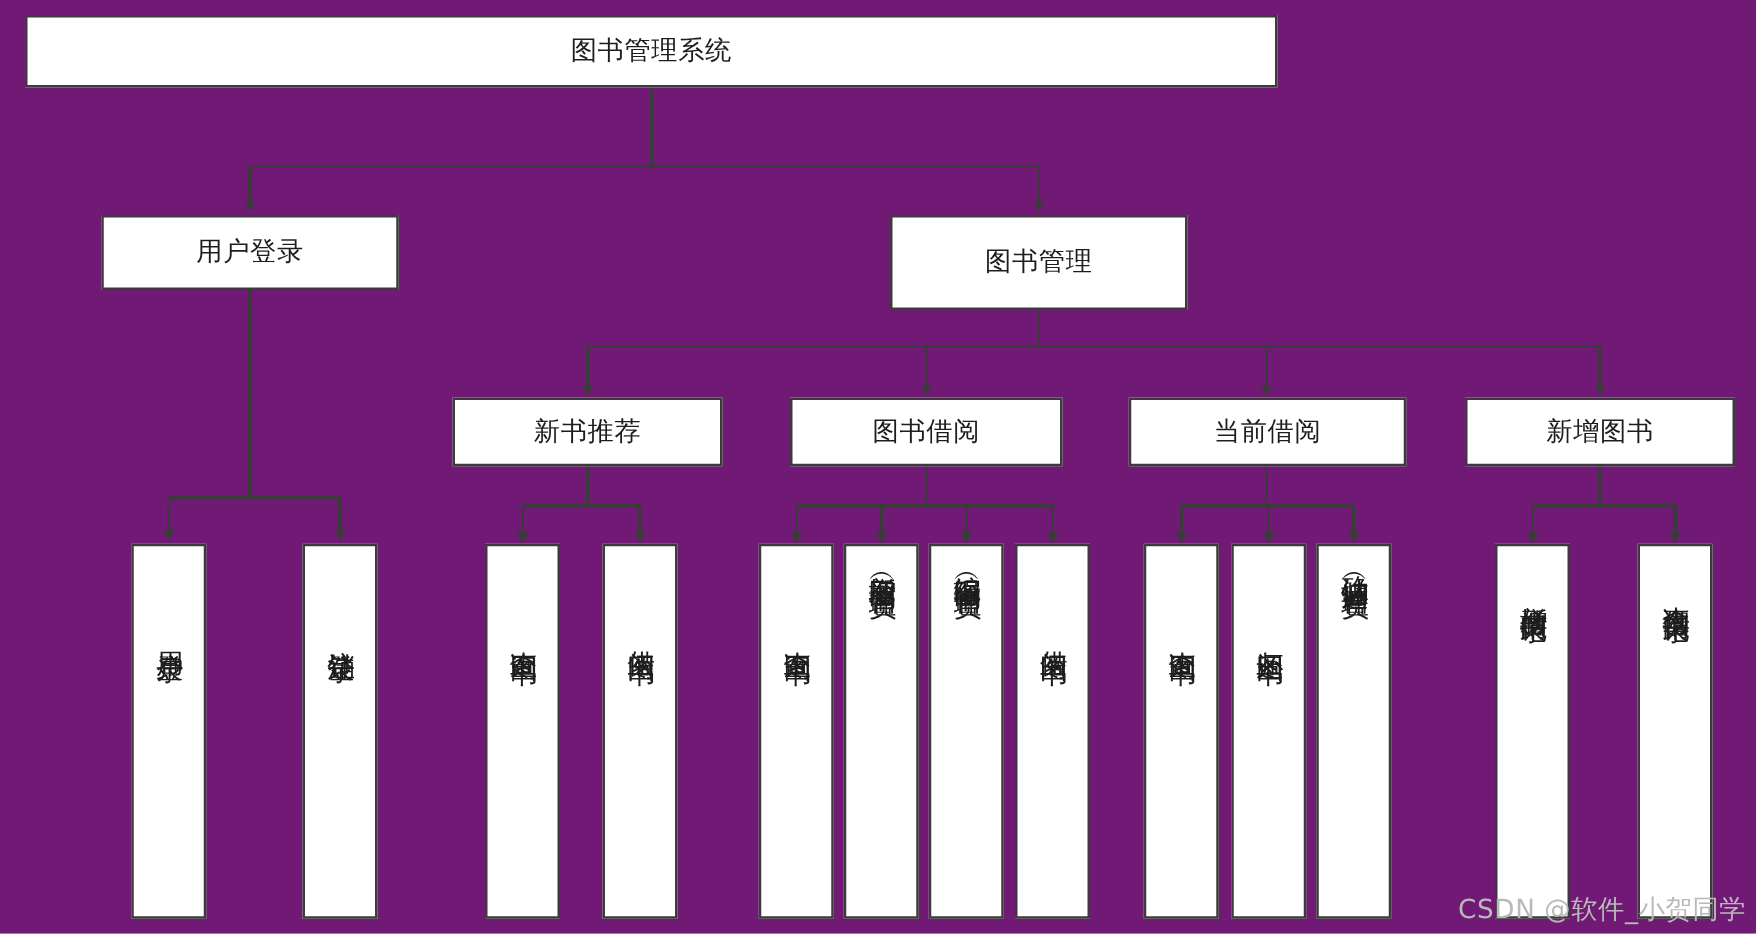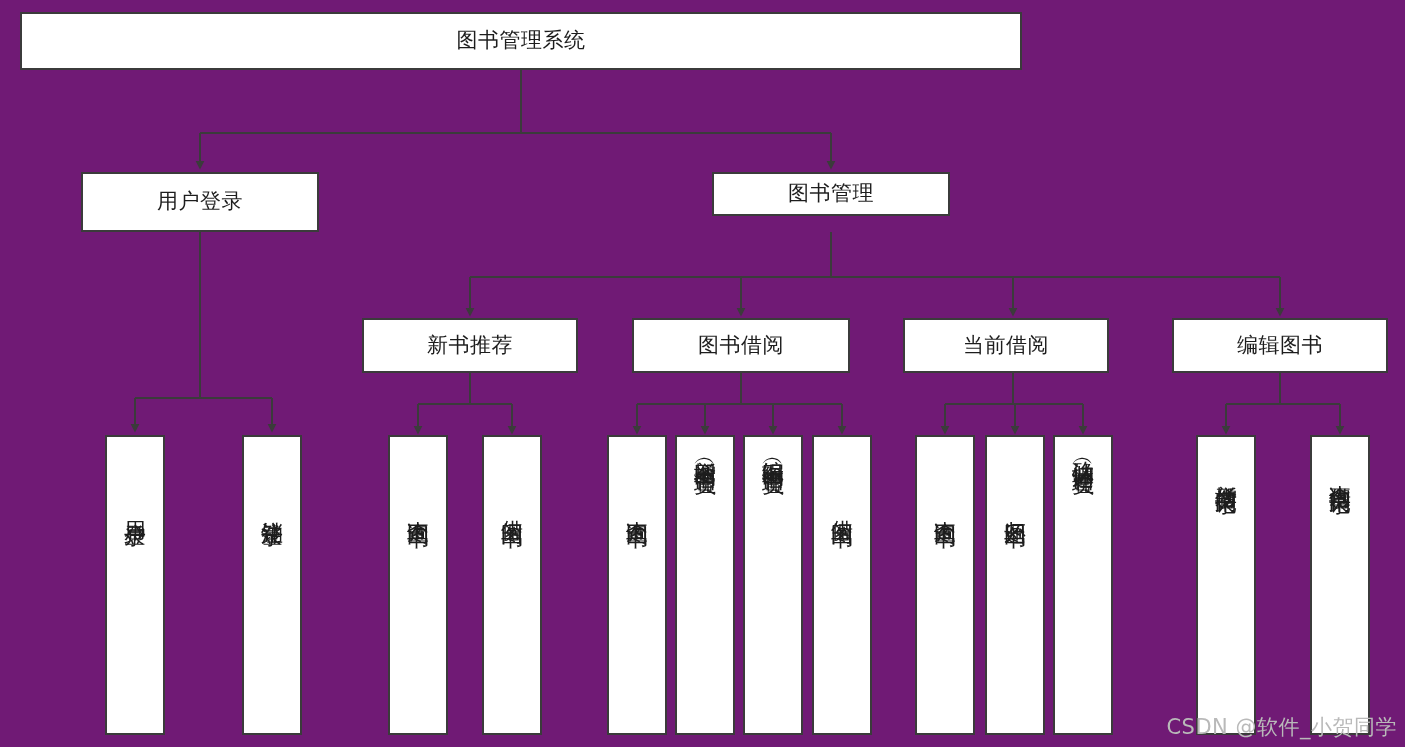--- a/index.html
+++ b/index.html
@@ -131,35 +131,35 @@
     </g>
   </svg>
 
   <div class="node" style="left:20px; top:12px; width:1002px; height:58px;">
     <span class="label">图书管理系统</span>
   </div>
 
   <div class="node" style="left:81px; top:172px; width:238px; height:60px;">
     <span class="label">用户登录</span>
   </div>
-  <div class="node" style="left:712px; top:172px; width:238px; height:44px;">
+  <div class="node" style="left:712px; top:172px; width:238px; height:76px;">
     <span class="label">图书管理</span>
   </div>
 
   <div class="node" style="left:362px; top:318px; width:216px; height:55px;">
     <span class="label">新书推荐</span>
   </div>
   <div class="node" style="left:632px; top:318px; width:218px; height:55px;">
     <span class="label">图书借阅</span>
   </div>
-  <div class="node" style="left:903px; top:318px; width:206px; height:55px;">
+  <div class="node" style="left:903px; top:318px; width:222px; height:55px;">
     <span class="label">当前借阅</span>
   </div>
   <div class="node" style="left:1172px; top:318px; width:216px; height:55px;">
-    <span class="label">编辑图书</span>
+    <span class="label">新增图书</span>
   </div>
 
   <div class="node leaf short" style="left:105px; top:435px; width:60px; height:300px;">
     <span class="label">用户登录</span>
   </div>
   <div class="node leaf short" style="left:242px; top:435px; width:60px; height:300px;">
     <span class="label">注销登录</span>
   </div>
 
   <div class="node leaf short" style="left:388px; top:435px; width:60px; height:300px;">

